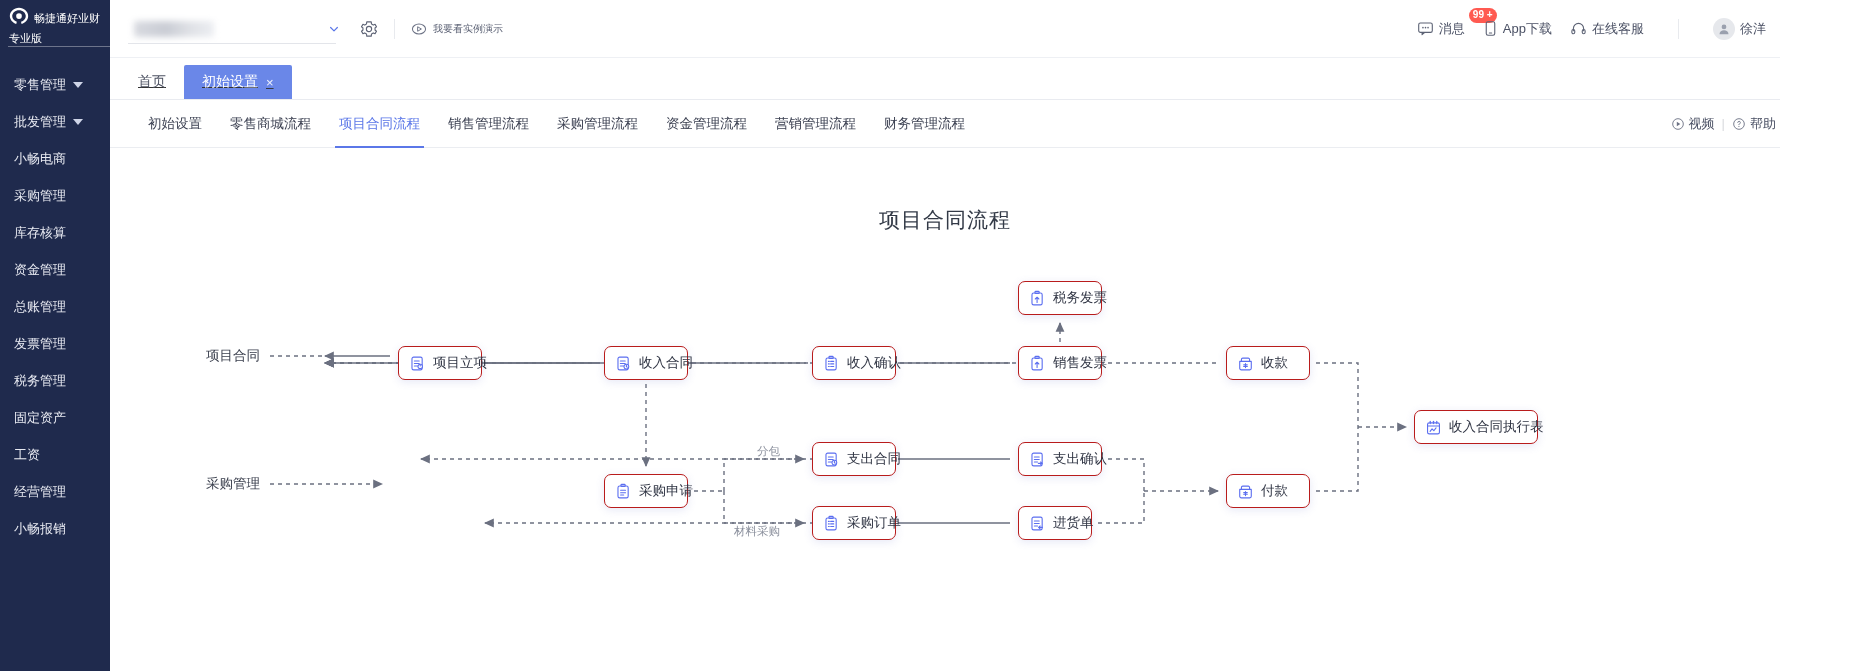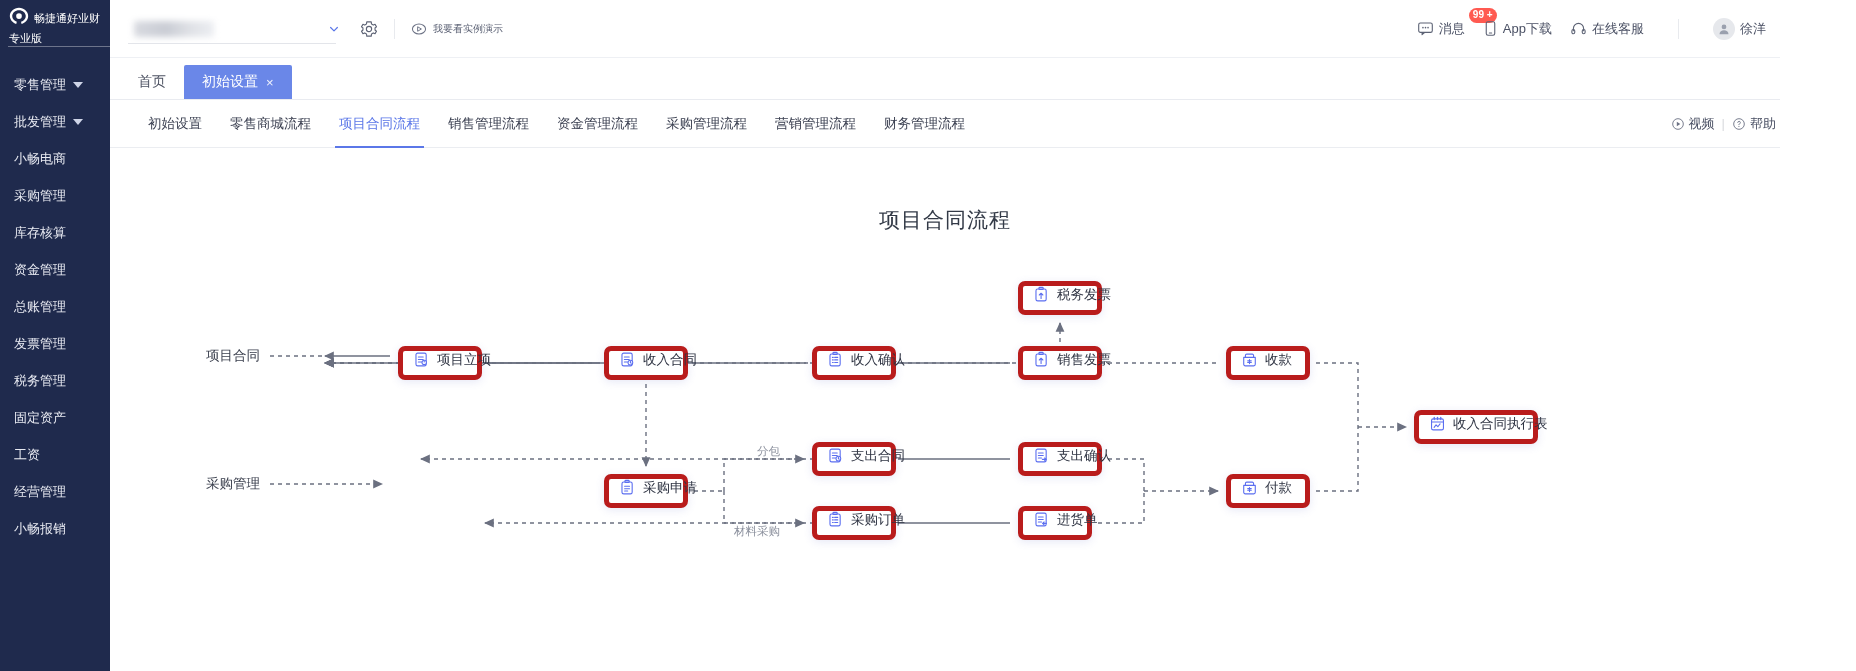--- a/index.html
+++ b/index.html
@@ -128,20 +128,21 @@
     background: #e6e8ec; display:flex; align-items:center; justify-content:center;
   }
   .user-name { font-size: 13px; color:#4a5064; white-space: nowrap; }
 
   
   .pagetabs {
     height: 42px; background:#ffffff;
     display: flex; align-items: flex-end;
     padding-left: 10px;
     border-bottom: 1px solid #e9ebf0;
+    text-decoration: underline;
   }
   .ptab {
     height: 34px; padding: 0 18px;
     display: flex; align-items: center; gap: 8px;
     font-size: 14px; color: #4d5262; cursor: pointer;
     border-radius: 2px 2px 0 0;
   }
   .ptab.active { background: #6a87e8; color: #fff; }
   .ptab .x { font-size: 13px; opacity: .9; }
 
@@ -181,24 +182,24 @@
     text-align: center;
     font-size: 21px; color: #333a47; font-weight: normal;
     letter-spacing: 1px;
   }
   #svg-layer { position: absolute; inset: 0; width: 100%; height: 100%; }
 
   .node {
     position: absolute;
     height: 34px;
     background: #ffffff;
-    border: 5px solid #b91c1c;
+    border: 1px solid #b91c1c;
     border-radius: 7px;
     box-shadow: 0 2px 9px rgba(99,110,200,.16);
-    display: flex; 
+    display: flex; align-items: center;
     gap: 7px; padding: 0 13px 0 10px;
     font-size: 13.5px; color: #2f3443;
     cursor: pointer; white-space: nowrap;
   }
   .node .nico { width: 17px; height: 17px; flex: 0 0 17px; display:block; }
   .lane-label {
     position: absolute; font-size: 13.5px; color: #3a3f4d; white-space: nowrap;
   }
   .edge-label {
     position: absolute; font-size: 11.5px; color: #8a8f9c; white-space: nowrap;
@@ -344,22 +345,22 @@
           <span class="x">×</span>
         </div>
       </div>
 
     <div class="modtabs">
       <div style="display:flex;align-items:center;" id="module-tabs">
           <div class="mtab">初始设置</div>
           <div class="mtab">零售商城流程</div>
           <div class="mtab active">项目合同流程</div>
           <div class="mtab">销售管理流程</div>
+          <div class="mtab">采购管理流程</div>
           <div class="mtab">资金管理流程</div>
-          <div class="mtab">采购管理流程</div>
           <div class="mtab">营销管理流程</div>
           <div class="mtab">财务管理流程</div>
         </div>
       <div class="modtabs-right">
         <div class="mr-item">
           <svg width="14" height="14" viewBox="0 0 20 20">
             <circle cx="10" cy="10" r="7.6" fill="none" stroke="#6c7285" stroke-width="1.3"></circle>
             <path d="M8.3 6.9 L13.3 10 L8.3 13.1 Z" fill="#6c7285"></path>
           </svg>
           <span>视频</span>

